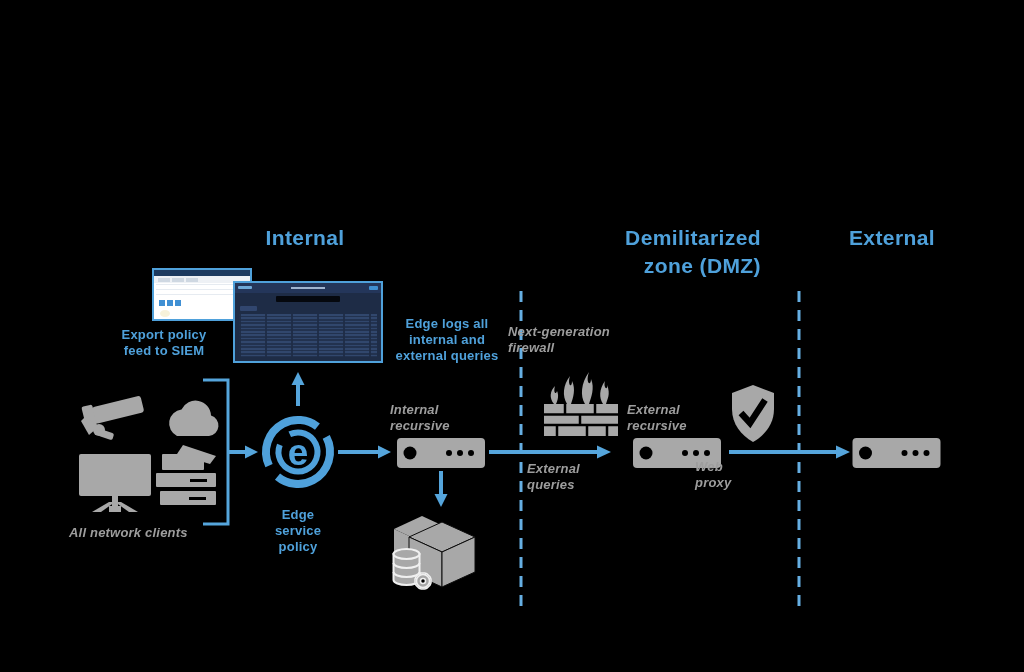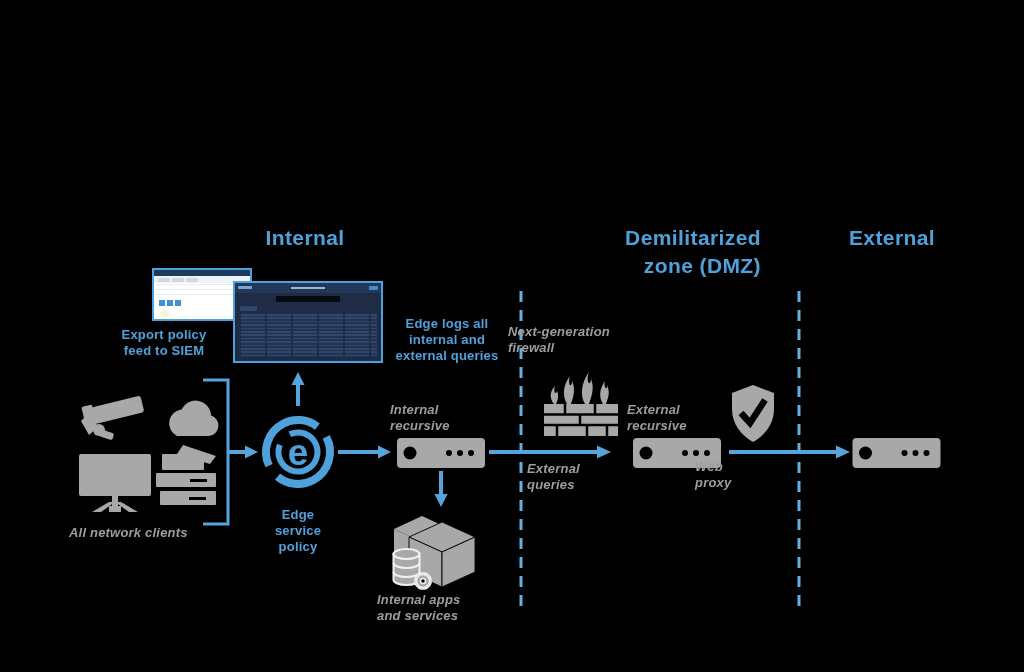--- a/index.html
+++ b/index.html
@@ -227,22 +227,20 @@
           <rect x="23" y="66" width="16" height="6" rx="1"></rect>
           <rect x="23" y="66" width="16" height="6" rx="1" transform="rotate(45 31 69)"></rect>
           <rect x="23" y="66" width="16" height="6" rx="1" transform="rotate(90 31 69)"></rect>
           <rect x="23" y="66" width="16" height="6" rx="1" transform="rotate(135 31 69)"></rect>
         </g>
         <circle class="ic" cx="31" cy="69" r="6.5" stroke="#f0f0f0" stroke-width="1.5"></circle>
         <circle cx="31" cy="69" r="2.5" fill="#000" stroke="#f0f0f0" stroke-width="1.5"></circle>
       </g>
     </svg>
   </div>
-  <div class="abs gray-label" style="left:377px;top:592px;width:130px;">Internal apps
-and services</div>
 
   <div class="abs gray-label" style="left:508px;top:324px;width:150px;">Next-generation
 firewall</div>
   <div class="abs" style="left:543px;top:368px;">
     <svg width="76" height="70" viewBox="0 0 76 70">
       <g class="ic">
         <path d="M11 36 C6 30 7 23 12 18 C10 25 13 27 14 23 C16 27 15 32 13 36 Z"></path>
         <path d="M24 36 C19 28 20 17 27 8 C24 17 29 21 29 13 C33 21 30 30 28 36 Z"></path>
         <path d="M42 36 C37 28 38 15 46 4 C42 15 48 19 48 11 C52 20 48 30 46 36 Z"></path>
         <path d="M60 36 C56 30 56 21 62 13 C60 20 65 23 64 17 C68 26 64 32 63 36 Z"></path>

